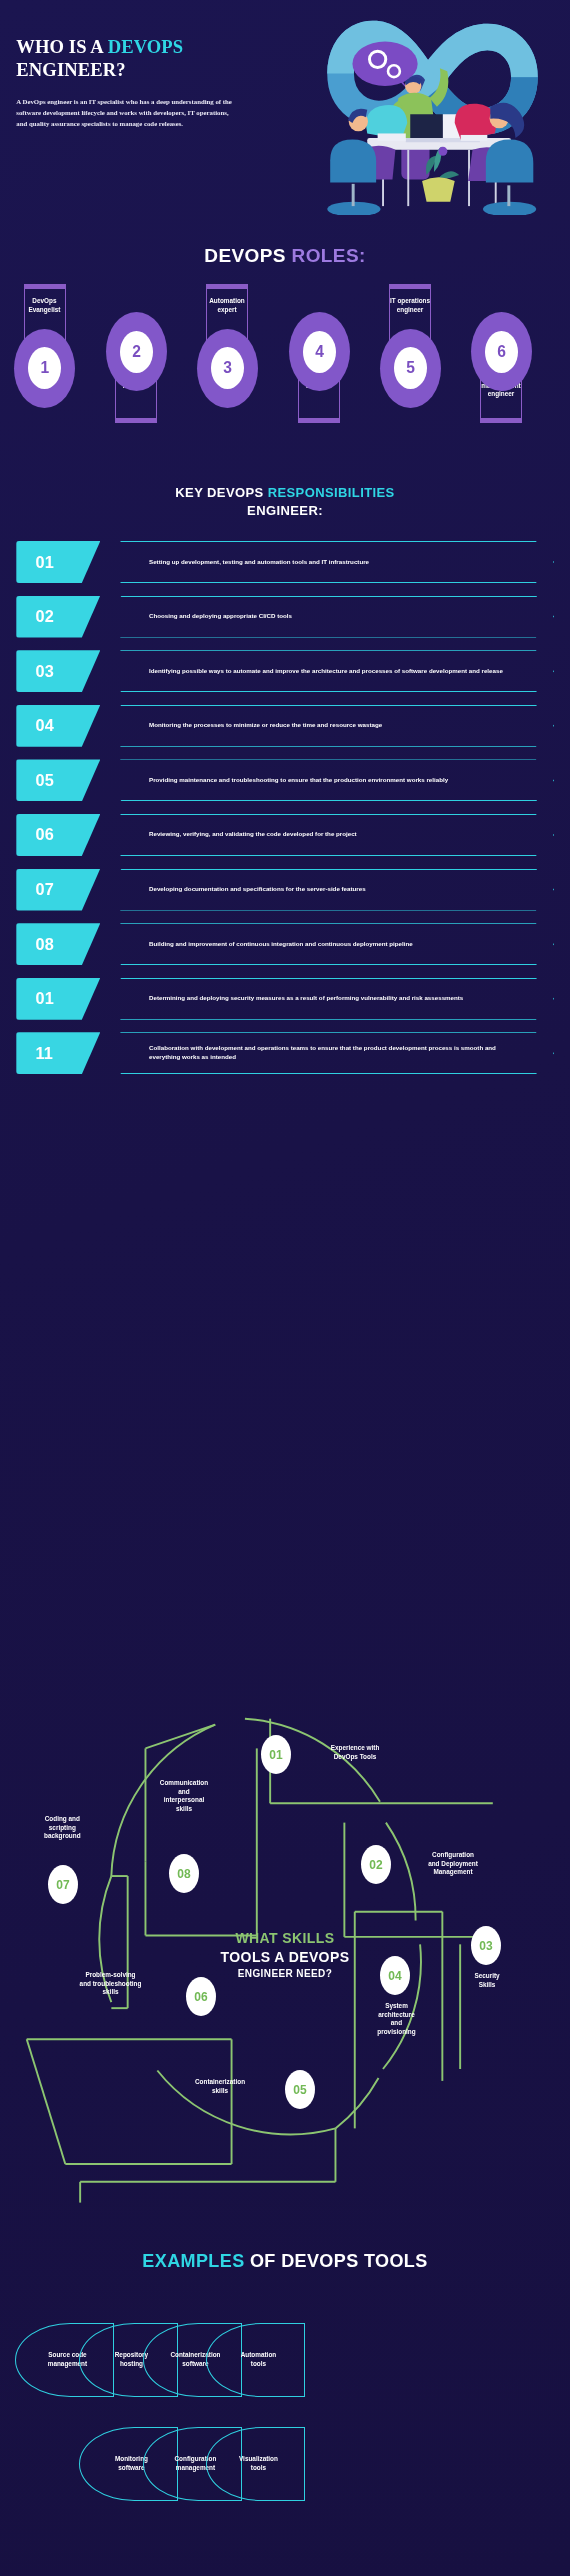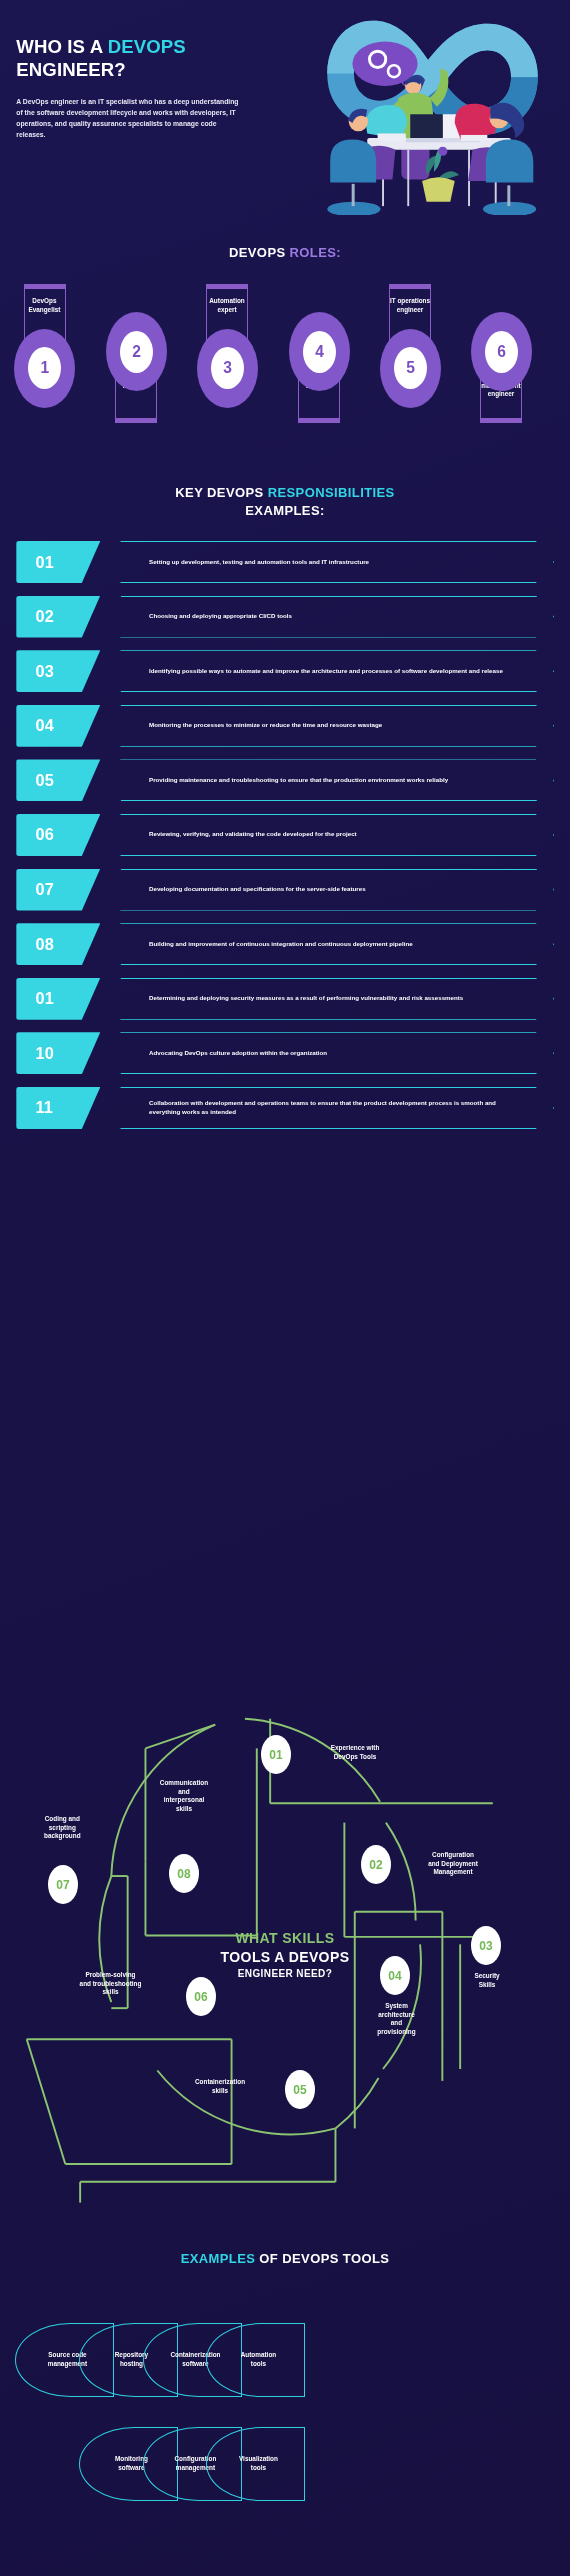--- a/index.html
+++ b/index.html
@@ -10,21 +10,21 @@
   }
   .page {
     position: relative;
     width: 570px;
     height: 2576px;
     background: linear-gradient(160deg,#1b1550 0%, #191247 45%, #171041 100%);
     overflow: hidden;
   }
 
   
-  .hero { position: absolute; top: 0; left: 0; width: 570px; height: 223px; }
+  .hero { position: absolute; top: 0; left: 0; width: 570px; height: 223px; font-family: Liberation Serif, serif; }
   .hero-text { position: absolute; left: 16.3px; top: 36px; width: 245px; }
   .hero-title {
     font-size: 18.6px; font-weight: bold; line-height: 1.22;
     color: #ffffff; letter-spacing: 0.1px;
   }
   .hero-title .accent { color: #2fd6e4; }
   .hero-para {
     margin-top: 15px; font-size: 6.8px; line-height: 1.62;
     color: #e9e8f5; font-weight: bold; width: 223px;
   }
@@ -33,21 +33,21 @@
   
   .sec-title {
     text-align: center; color: #ffffff; font-weight: bold;
     letter-spacing: 0.4px;
   }
   .sec-title .cyan { color: #2fd6e4; }
   .sec-title .purple { color: #9d7ae0; }
   .sec-title .green { color: #8cc571; }
 
   
-  .roles-head { position: absolute; top: 245px; left: 0; width: 570px; font-size: 13px; }
+  .roles-head { position: absolute; top: 245px; left: 0; width: 570px; font-size: 19px; }
   .roles { position: absolute; top: 284px; left: 0; width: 570px; height: 186px; }
   .role { position: absolute; width: 74px; }
   .role .stem {
     position: absolute; left: 16.3px; width: 42px; border: 1.5px solid #8b5cc7;
   }
   .role .stem-top { top: 0; height: 67px; border-bottom: none; background: transparent; }
   .role .cap {
     position: absolute; left: 16.3px; width: 42px; height: 5.2px; background: #8b5cc7;
   }
   .role .blob {
@@ -113,21 +113,21 @@
     position: absolute; width: 30px; height: 39px; background: #ffffff;
     border-radius: 50%; display: flex; align-items: center; justify-content: center;
     color: #72b955; font-size: 12px; font-weight: bold;
   }
   .skill-label {
     position: absolute; color: #ffffff; font-size: 6.4px;
     font-weight: bold; line-height: 1.34; text-align: center;
   }
 
   
-  .tools-head { position: absolute; top: 2251px; left: 0; width: 570px; font-size: 13px; }
+  .tools-head { position: absolute; top: 2251px; left: 0; width: 570px; font-size: 18px; }
   .tool {
     position: absolute; width: 99px; height: 74px;
     display: flex; align-items: center; justify-content: center;
   }
   .tool .leafbox {
     position: absolute; inset: 0;
     border: 1.3px solid #2fd0e0;
     border-radius: 58% 0 0 58% / 52% 0 0 52%;
   }
   .tool .tool-label {
@@ -274,21 +274,21 @@
       <div class="cap"></div>
       <div class="stem stem-top"></div>
       <div class="label">Configuration<br>management<br>engineer</div>
       <div class="blob"></div>
       <div class="num">6</div>
     </div>
   </div>
 
   <div class="sec-title resp-head">
     <span>KEY DEVOPS </span><span class="cyan">RESPONSIBILITIES</span><br>
-    <span>EXAMPLES:</span>
+    <span>ENGINEER:</span>
   </div>
 
   <div class="resp-list">
     <div class="resp-row">
       <div class="resp-num">01</div>
       <div class="resp-body">
         <div class="resp-text">Setting up development, testing and automation tools and IT infrastructure</div>
       </div>
     </div>
     <div class="resp-row">
@@ -330,26 +330,20 @@
     <div class="resp-row">
       <div class="resp-num">08</div>
       <div class="resp-body">
         <div class="resp-text">Building and improvement of continuous integration and continuous deployment pipeline</div>
       </div>
     </div>
     <div class="resp-row">
       <div class="resp-num">01</div>
       <div class="resp-body">
         <div class="resp-text">Determining and deploying security measures as a result of performing vulnerability and risk assessments</div>
-      </div>
-    </div>
-    <div class="resp-row">
-      <div class="resp-num">10</div>
-      <div class="resp-body">
-        <div class="resp-text">Advocating DevOps culture adoption within the organization</div>
       </div>
     </div>
     <div class="resp-row">
       <div class="resp-num">11</div>
       <div class="resp-body">
         <div class="resp-text">Collaboration with development and operations teams to ensure that the product development process is smooth and everything works as intended</div>
       </div>
     </div>
   </div>
 

